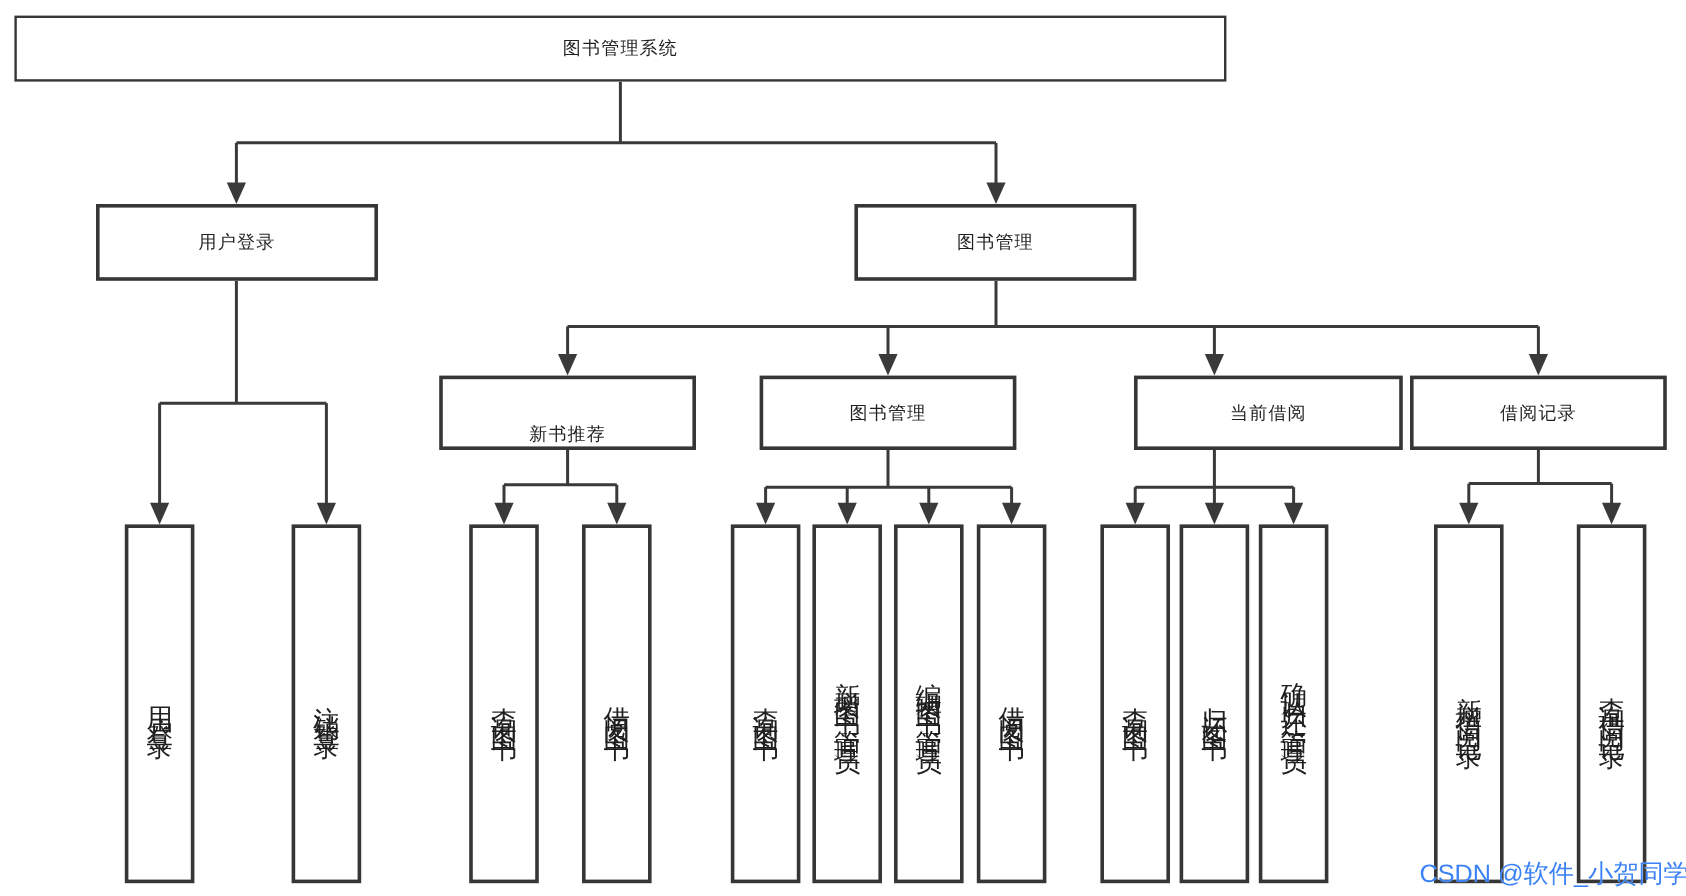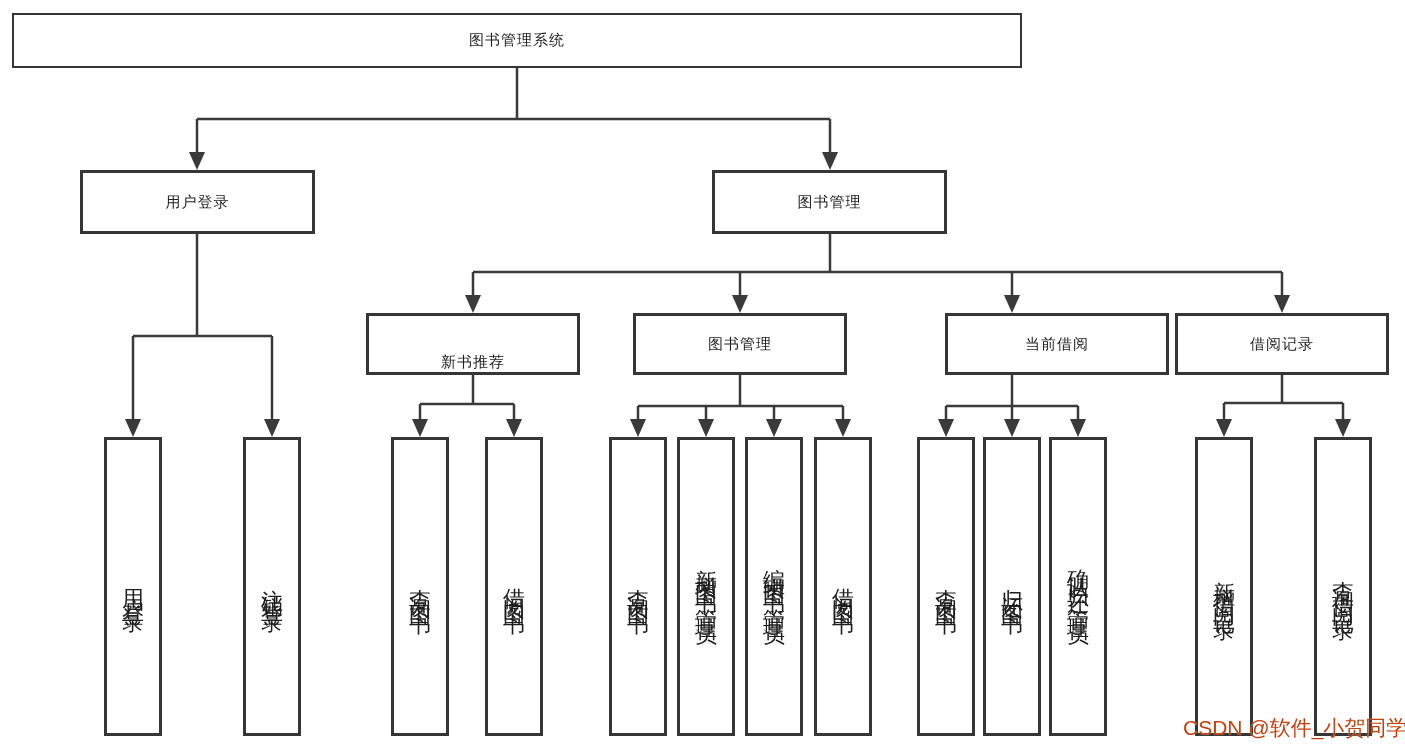--- a/index.html
+++ b/index.html
@@ -23,21 +23,21 @@
     text-orientation:mixed;
     font-size:22px;
     letter-spacing:8px;
     line-height:1;
     white-space:nowrap;
   }
   .watermark{
     position:absolute;
     left:1183px;top:714px;width:220px;
     font-size:21px;
-    color:#c2410c;
+    color:#3b82f6;
     white-space:nowrap;
     text-shadow:0 0 1px rgba(255,255,255,.6);
   }
   path.wire{stroke:#3a3a3a;stroke-width:2.5;fill:none;}
   path.head{fill:#3a3a3a;stroke:none;}
 </style>
 </head>
 <body>
 
 <div id="stage">

